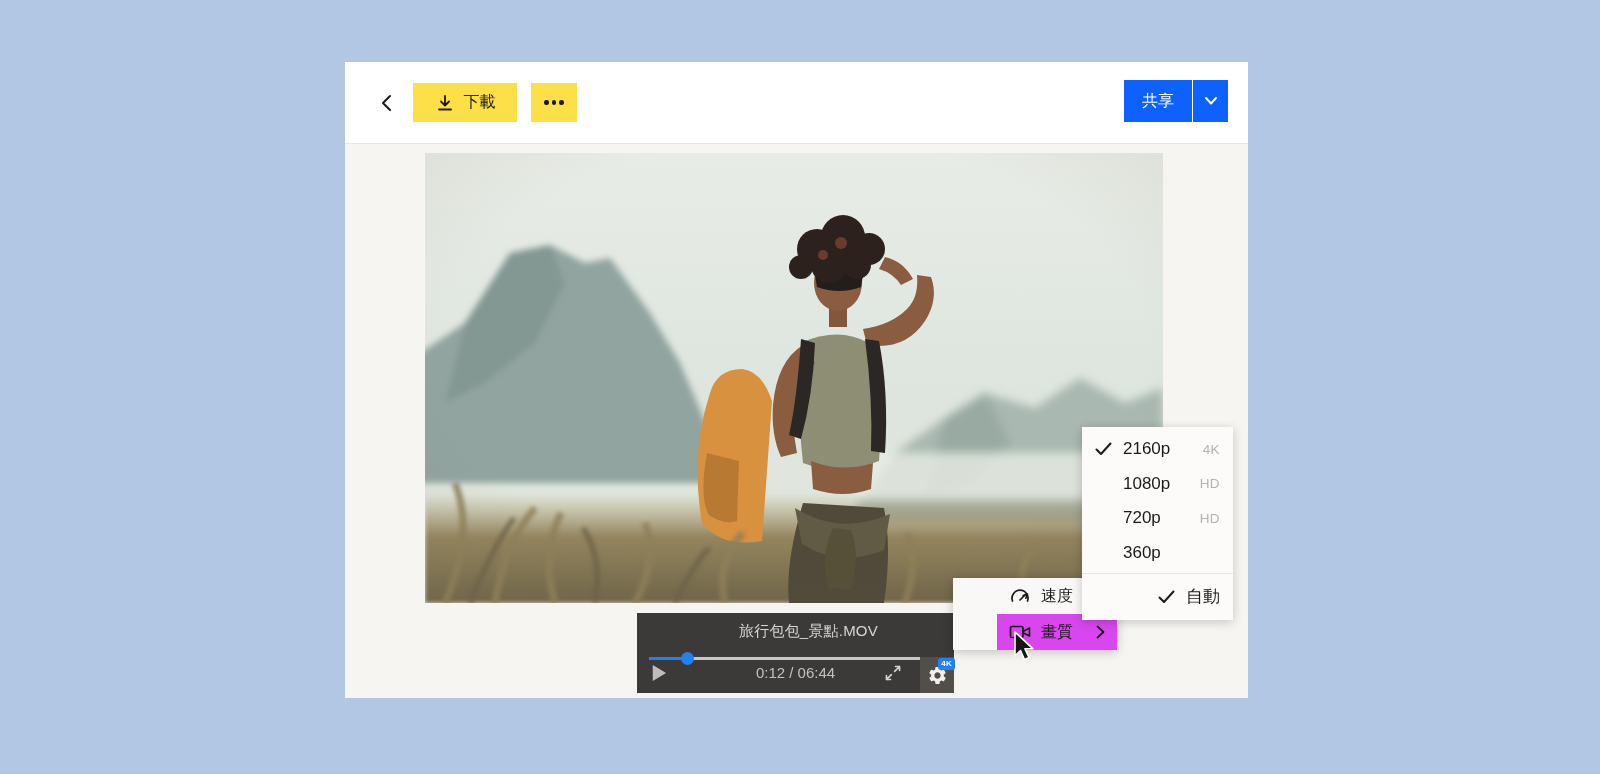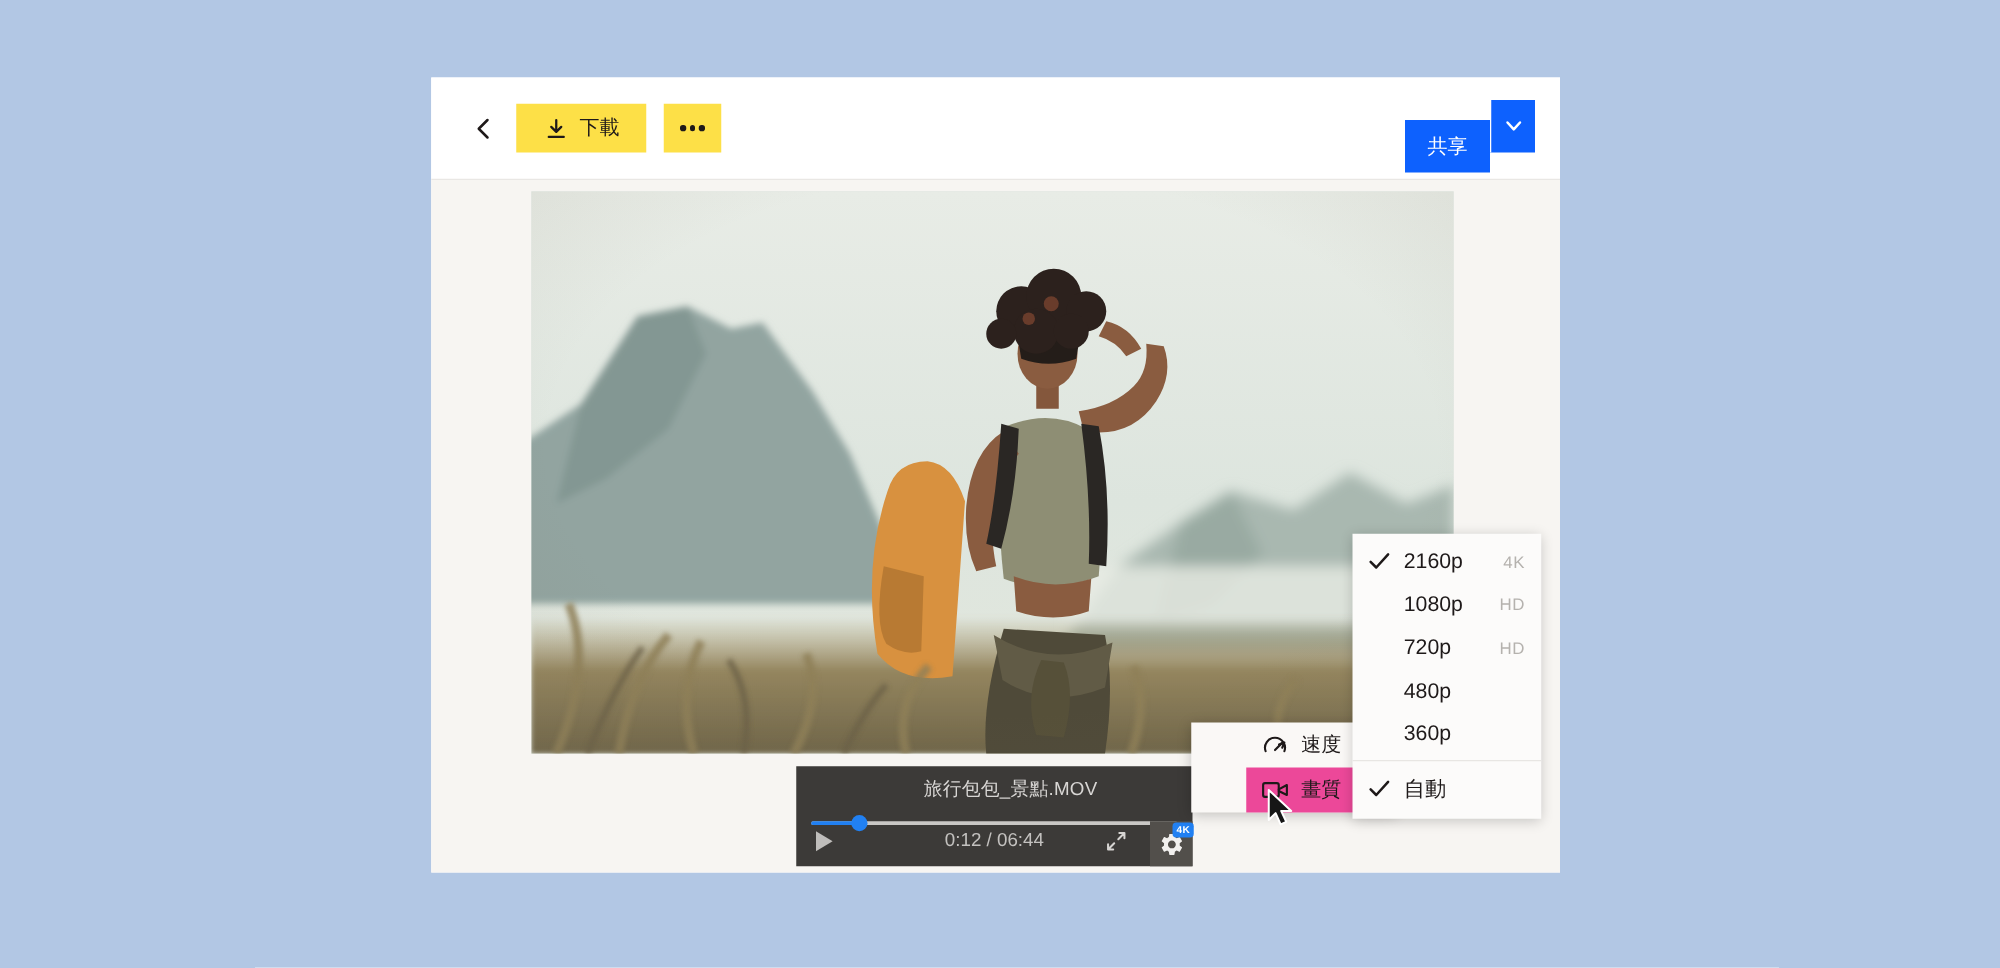--- a/index.html
+++ b/index.html
@@ -12,21 +12,21 @@
   .preview{position:absolute;left:0;top:82px;width:100%;height:554px;background:#f7f5f2;}
 
   .back-btn{position:absolute;left:22px;top:21px;width:40px;height:40px;background:transparent;border:0;display:flex;align-items:center;justify-content:center;cursor:pointer;}
   .tbtn{position:absolute;top:21px;height:39px;background:#fde047;border:0;display:flex;align-items:center;justify-content:center;gap:9px;font-size:16px;color:#1e1919;cursor:pointer;font-family:inherit;}
   .tbtn.download{left:68px;width:104px;}
   .tbtn.more{left:186px;width:46px;}
   .dots{display:flex;gap:3px;align-items:center;}
   .dots i{width:4.5px;height:4.5px;border-radius:50%;background:#1e1919;display:block;}
 
   .share-group{position:absolute;right:20px;top:18px;height:42px;display:flex;}
-  .share-main{width:68px;height:42px;border:0;background:#0d61fe;color:#fff;font-size:16px;cursor:pointer;font-family:inherit;margin-top:16px;}
+  .share-main{width:68px;height:42px;border:0;background:#0d61fe;color:#fff;font-size:16px;cursor:pointer;font-family:inherit;}
   .share-caret{width:36px;height:42px;border:0;border-left:1px solid #ffffff;background:#0d61fe;display:flex;align-items:center;justify-content:center;cursor:pointer;}
 
   
   .video{position:absolute;left:425px;top:153px;width:738px;height:450px;overflow:hidden;background:#dfe5df;}
   .video svg{display:block;}
 
   
   .playerbar{position:absolute;left:637px;top:613px;width:317px;height:80px;background:#3c3a38;}
   .vtitle{position:absolute;left:0;top:9px;width:100%;text-align:center;font-size:15px;color:#d8d6d4;letter-spacing:.2px;padding-left:13px;}
   .progress{position:absolute;left:12px;right:12px;top:39px;height:12px;cursor:pointer;}
@@ -35,27 +35,27 @@
   .pthumb{position:absolute;top:0;width:13px;height:13px;border-radius:50%;background:#2180f2;margin-left:-6px;left:13%;}
   .play-btn{position:absolute;left:8px;top:46px;width:28px;height:28px;background:transparent;border:0;display:flex;align-items:center;justify-content:center;cursor:pointer;}
   .time{position:absolute;left:0;top:51px;width:100%;text-align:center;font-size:15px;color:#c3c1bf;}
   .fs-btn{position:absolute;left:241px;top:46px;width:30px;height:28px;background:transparent;border:0;display:flex;align-items:center;justify-content:center;cursor:pointer;}
   .settings-btn{position:absolute;left:283px;top:44px;width:34px;height:36px;background:#524f4b;border:0;display:flex;align-items:center;justify-content:center;cursor:pointer;}
   .badge4k{position:absolute;right:-1px;top:1px;background:#2180f2;color:#ffffff;font-size:8px;font-weight:bold;line-height:10px;padding:1px 3px;border-radius:3px;letter-spacing:.3px;}
 
   
   .ctxmenu{position:absolute;left:953px;top:578px;width:120px;background:#faf8f6;box-shadow:0 2px 10px rgba(0,0,0,.22);padding-left:44px;}
   .ctxrow{height:36px;display:flex;align-items:center;padding:0 12px;gap:10px;cursor:pointer;}
-  .ctxrow.hl{background:#ec4899;}
+  .ctxrow.hl{background:#d946ef;}
   .ctxlabel{font-size:16px;color:#1e1919;}
   .ctxchev{margin-left:auto;display:flex;align-items:center;}
 
   
   .qmenu{position:absolute;left:1082px;top:427px;width:151px;background:#fcfbfa;box-shadow:0 2px 10px rgba(0,0,0,.2);padding:5px 0 4px 0;}
-  .qrow{height:34.5px;display:flex;align-items:center;padding:0 13px;cursor:pointer;}
+  .qrow{height:34.5px;display:flex;align-items:center;padding:0 13px;cursor:pointer;justify-content:flex-end;}
   .qrow.auto{height:39px;}
   .qcheck{width:28px;display:flex;align-items:center;}
   .qlabel{font-size:17px;color:#1e1919;}
   .qbadge{margin-left:auto;font-size:13.5px;color:#b5b2ae;letter-spacing:.4px;}
   .qdivider{height:1px;background:#e8e6e3;margin:3px 0;}
 
   .cursor{position:absolute;left:1013px;top:631px;pointer-events:none;}
 </style>
 </head>
 <body>
@@ -285,25 +285,20 @@
       <span class="qlabel">1080p</span>
       <span class="qbadge">HD</span>
     </div>
     <div class="qrow">
       <span class="qcheck"></span>
       <span class="qlabel">720p</span>
       <span class="qbadge">HD</span>
     </div>
     <div class="qrow">
       <span class="qcheck"></span>
-      <span class="qlabel">480p</span>
-      <span class="qbadge"></span>
-    </div>
-    <div class="qrow">
-      <span class="qcheck"></span>
       <span class="qlabel">360p</span>
       <span class="qbadge"></span>
     </div>
     <div class="qdivider"></div>
     <div class="qrow auto">
       <span class="qcheck">
         <svg width="17" height="14" viewBox="0 0 17 14">
             <polyline points="1.5,7.5 6,12 15.5,1.5" fill="none" stroke="#1e1919" stroke-width="2" stroke-linecap="round" stroke-linejoin="round"></polyline>
           </svg>
       </span>

